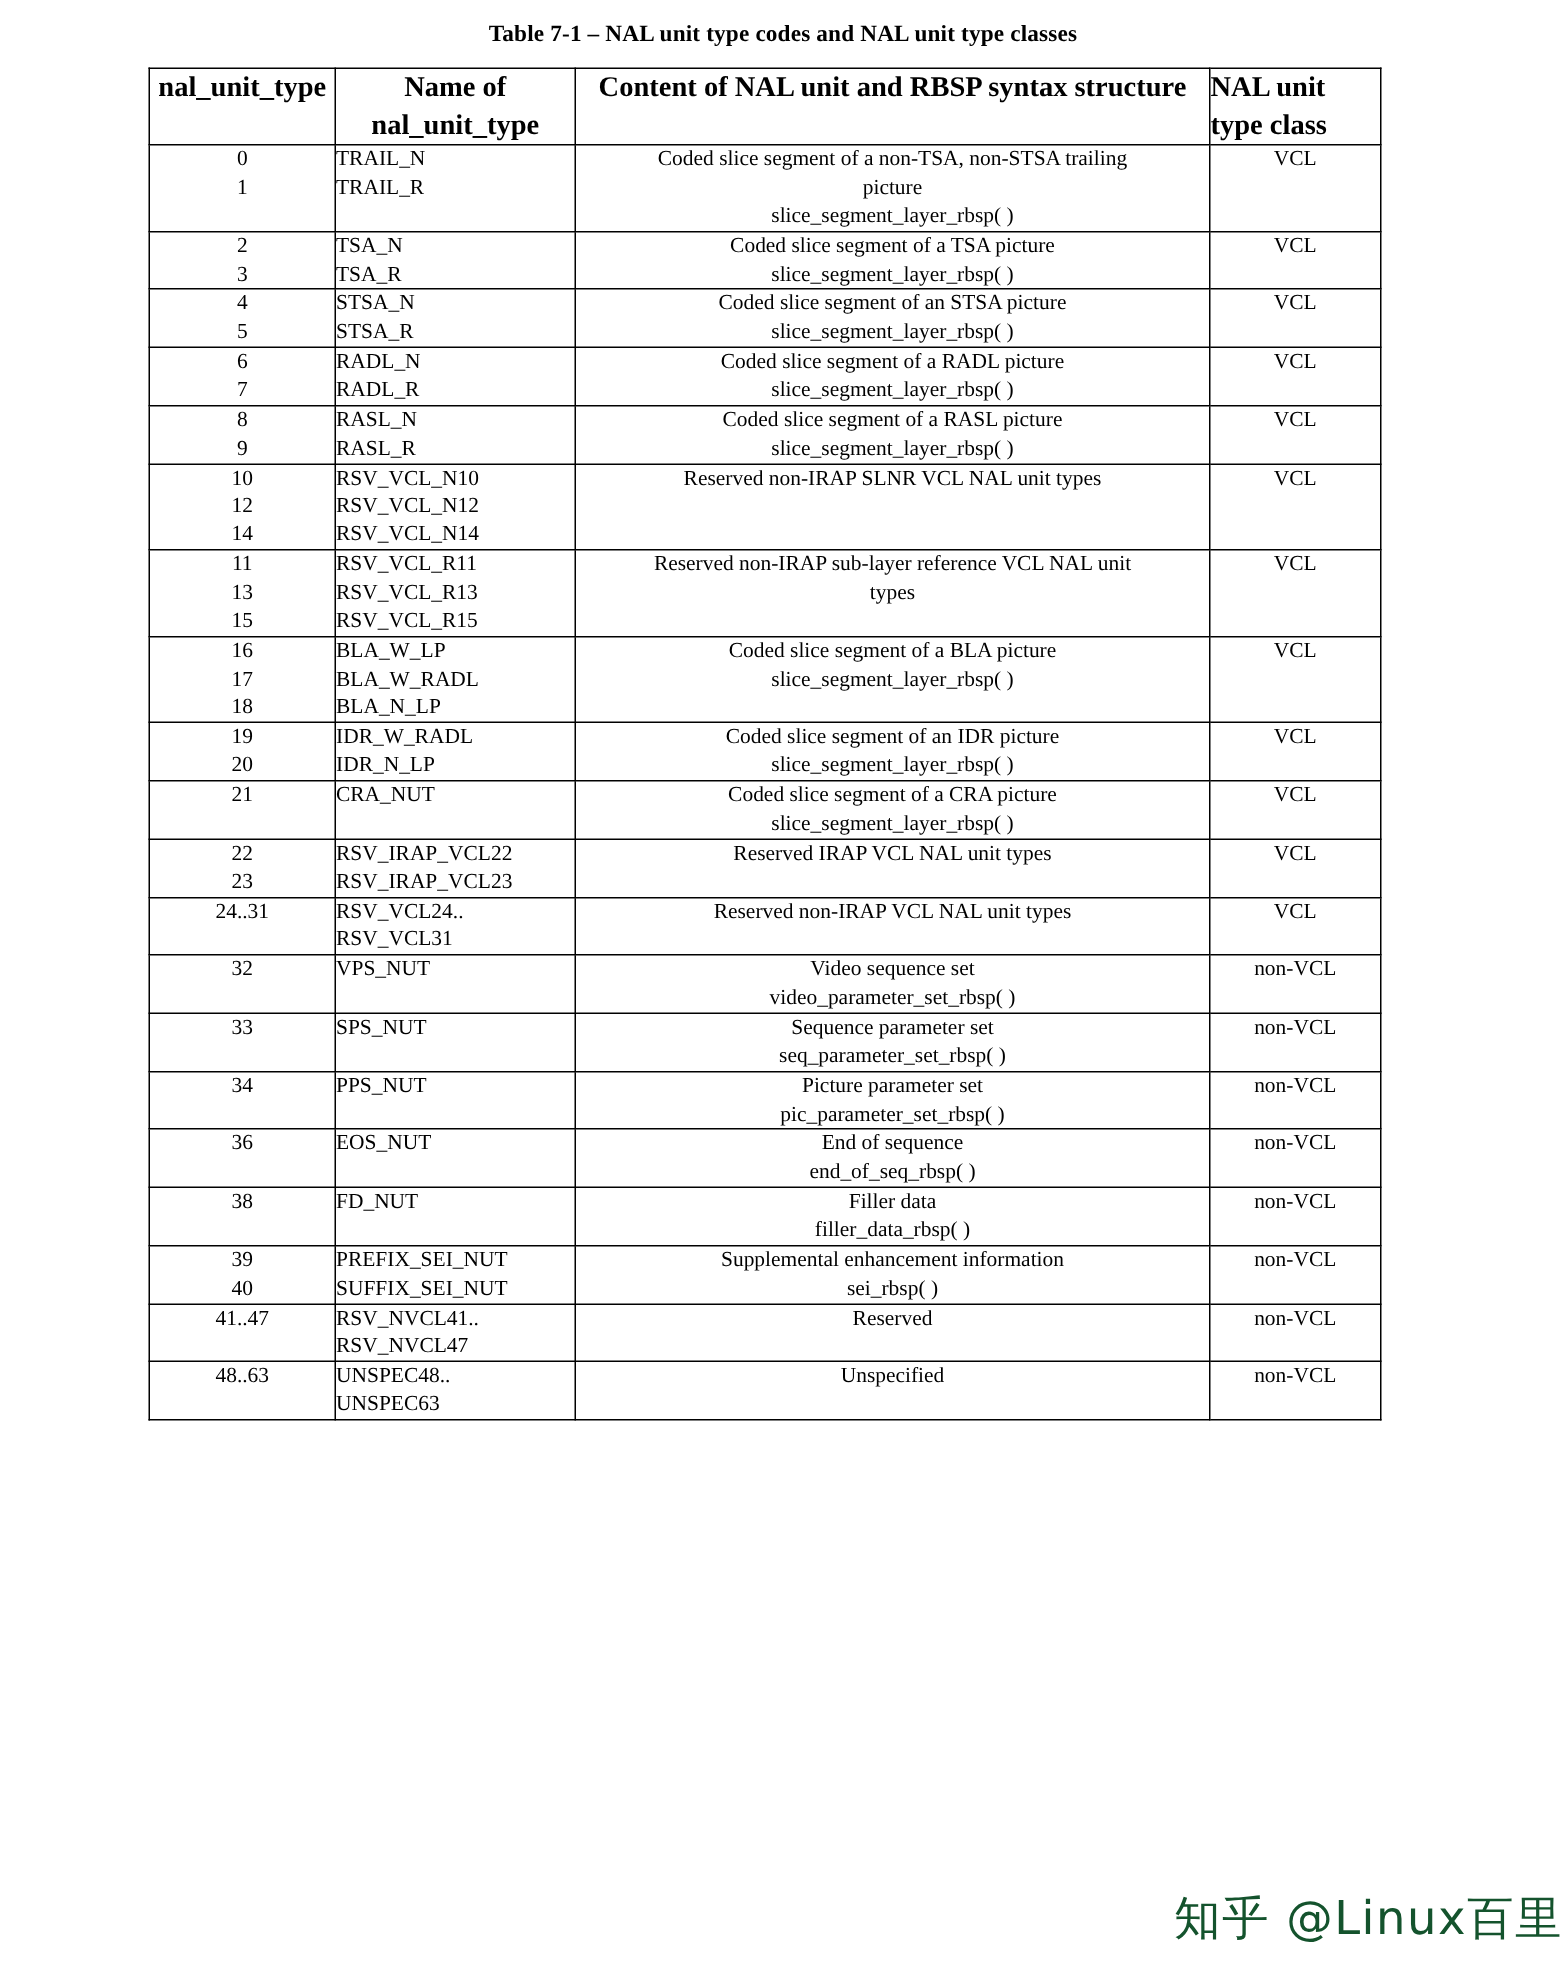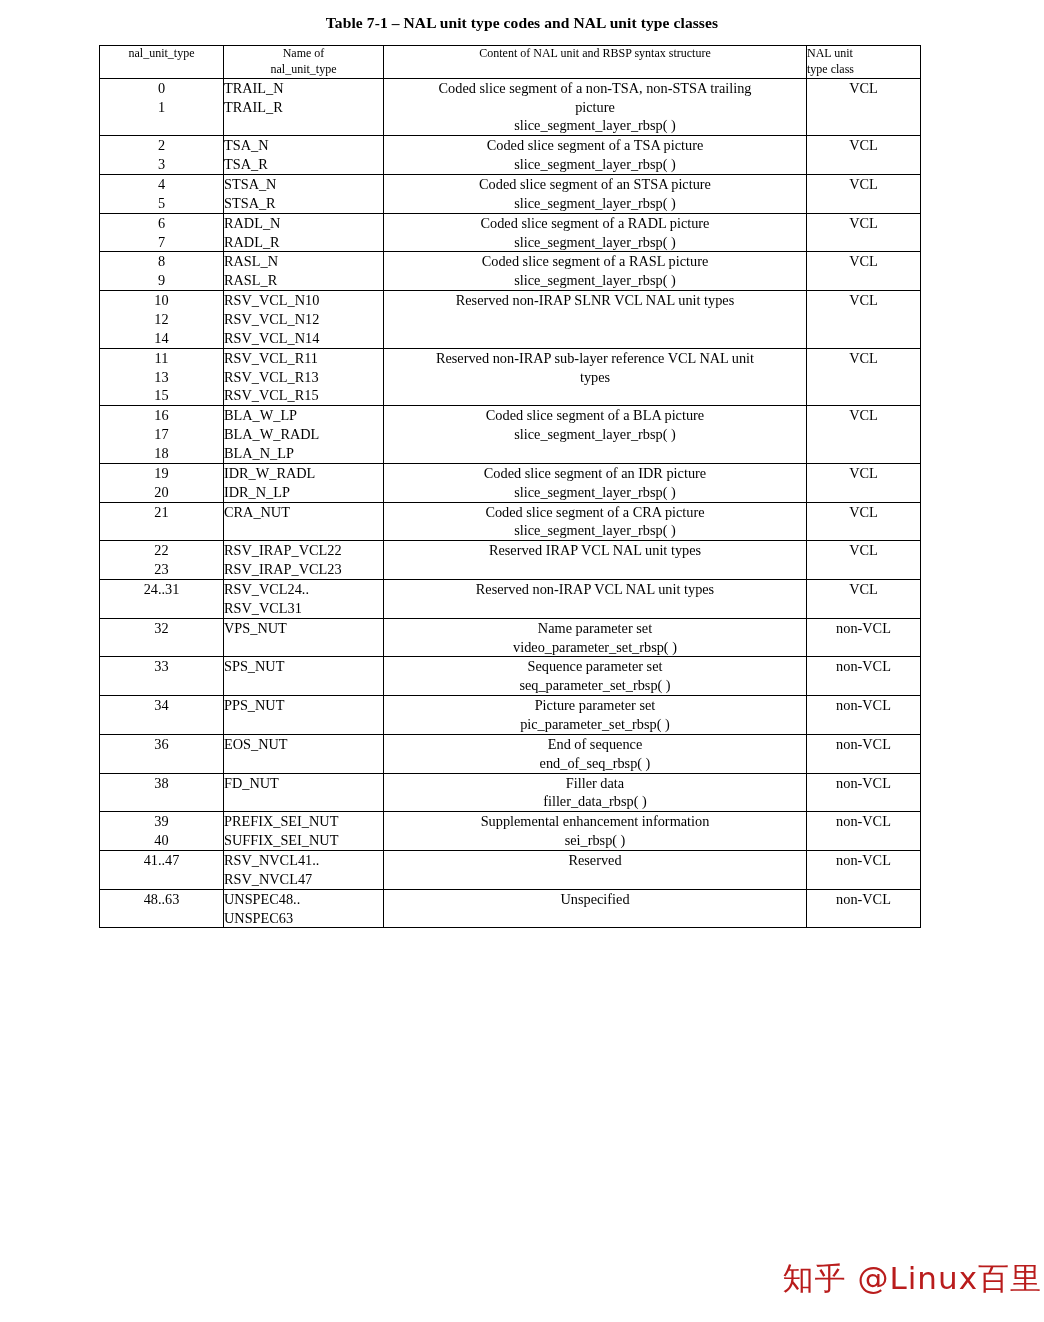--- a/index.html
+++ b/index.html
@@ -53,23 +53,23 @@
   }
 
   
   col.c1 { width: 124px; }
   col.c2 { width: 160px; }
   col.c3 { width: 423px; }
   col.c4 { width: 114px; }
 
   
   thead th {
-    font-weight: normal;
+    font-weight: bold;
     text-align: center;
-    font-size: 12px;
+    font-size: 19px;
     padding: 9px 4px 11px 4px;
     vertical-align: top;
   }
   thead th.h-name   { line-height: 1.42; }
   thead th.h-class  { text-align: left; padding-left: 22px; line-height: 1.42; }
 
   
   td.col-type {
     text-align: center;
     padding: 7px 2px 9px 2px;
@@ -98,21 +98,21 @@
 
   .line { display: block; white-space: pre; }
 
   
   #watermark {
     position: absolute;
     right: 22px;
     top: 1258px;
     font-family: "DejaVu Sans", "Liberation Sans", sans-serif;
     font-size: 31px;
-    color: #b91c1c;
+    color: #14532d;
     letter-spacing: 1px;
     white-space: nowrap;
     user-select: none;
   }
 </style>
 </head>
 <body>
 
 <div id="page">
 
@@ -322,21 +322,21 @@
           <td class="col-class">VCL</td>
         </tr>
         <tr class="tight">
           <td class="col-type">
             <span class="line">32</span>
           </td>
           <td class="col-name">
             <span class="line">VPS_NUT</span>
           </td>
           <td class="col-content">
-            <span class="line">Name parameter set</span>
+            <span class="line">Video sequence set</span>
             <span class="line">video_parameter_set_rbsp( )</span>
           </td>
           <td class="col-class">non-VCL</td>
         </tr>
         <tr class="tight">
           <td class="col-type">
             <span class="line">33</span>
           </td>
           <td class="col-name">
             <span class="line">SPS_NUT</span>

